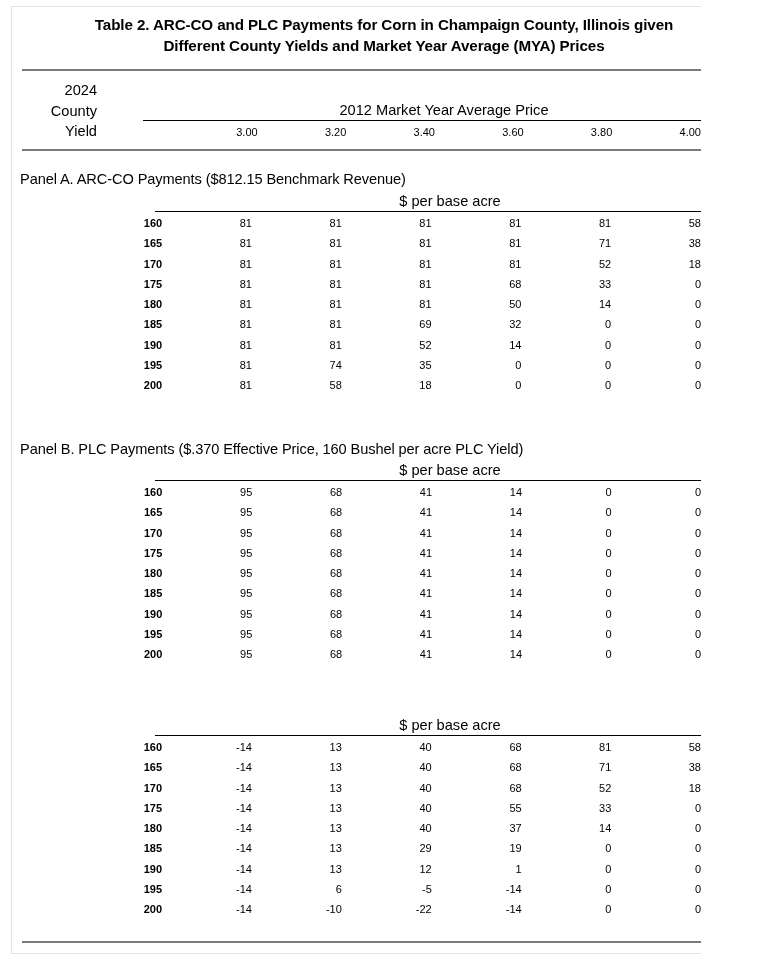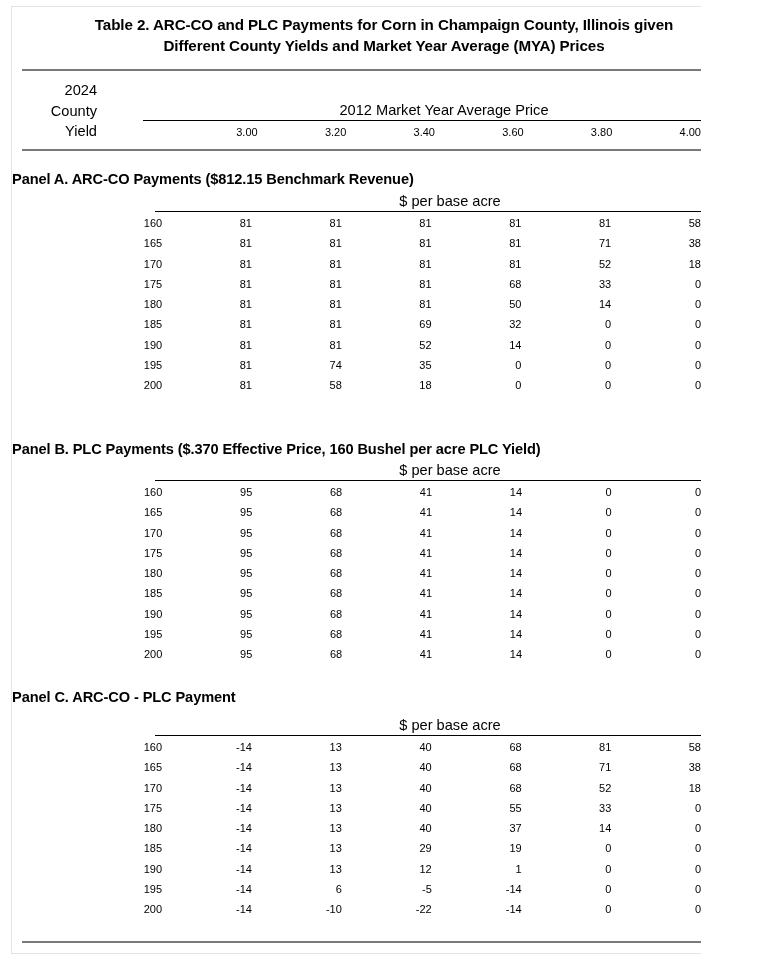--- a/index.html
+++ b/index.html
@@ -65,20 +65,21 @@
     height: 20.3px;
     line-height: 20.3px;
     vertical-align: middle;
     white-space: nowrap;
   }
   td.yield-cell {
     width: 110px;
     text-align: right;
     padding-right: 13px;
     box-sizing: border-box;
+    font-weight: bold;
   }
   td.val-cell {
     width: 96px;
     text-align: right;
     padding-right: 16px;
     box-sizing: border-box;
   }
 
   
   .stub {
@@ -94,22 +95,22 @@
 
   .price-group-label {
     position: absolute;
     text-align: center;
     font-size: 14.6px;
     line-height: 18px;
   }
 
   .panel-title {
     position: absolute;
-    left: 12px;
-    font-weight: bold;
+    left: 20px;
+    font-weight: normal;
     font-size: 14.6px;
     line-height: 18px;
     white-space: nowrap;
     letter-spacing: -0.1px;
   }
 
   .unit-label {
     position: absolute;
     text-align: center;
     font-size: 14.6px;
@@ -332,21 +333,20 @@
           <td class="val-cell">95</td>
           <td class="val-cell">68</td>
           <td class="val-cell">41</td>
           <td class="val-cell">14</td>
           <td class="val-cell">0</td>
           <td class="val-cell">0</td>
         </tr>
       </tbody>
   </table>
 
-  <div class="panel-title" style="top:688px;">Panel C. ARC-CO - PLC Payment</div>
 
   <div class="unit-label" style="left:155px; top:716px; width:590px;">$ per base acre</div>
 
   <div class="rule thin" style="left:155px; top:735px; width:590px;"></div>
 
   <table class="grid" style="left:59px; top:737px;">
     <tbody id="panel-c-body">
         <tr>
           <td class="yield-cell">160</td>
           <td class="val-cell">-14</td>

